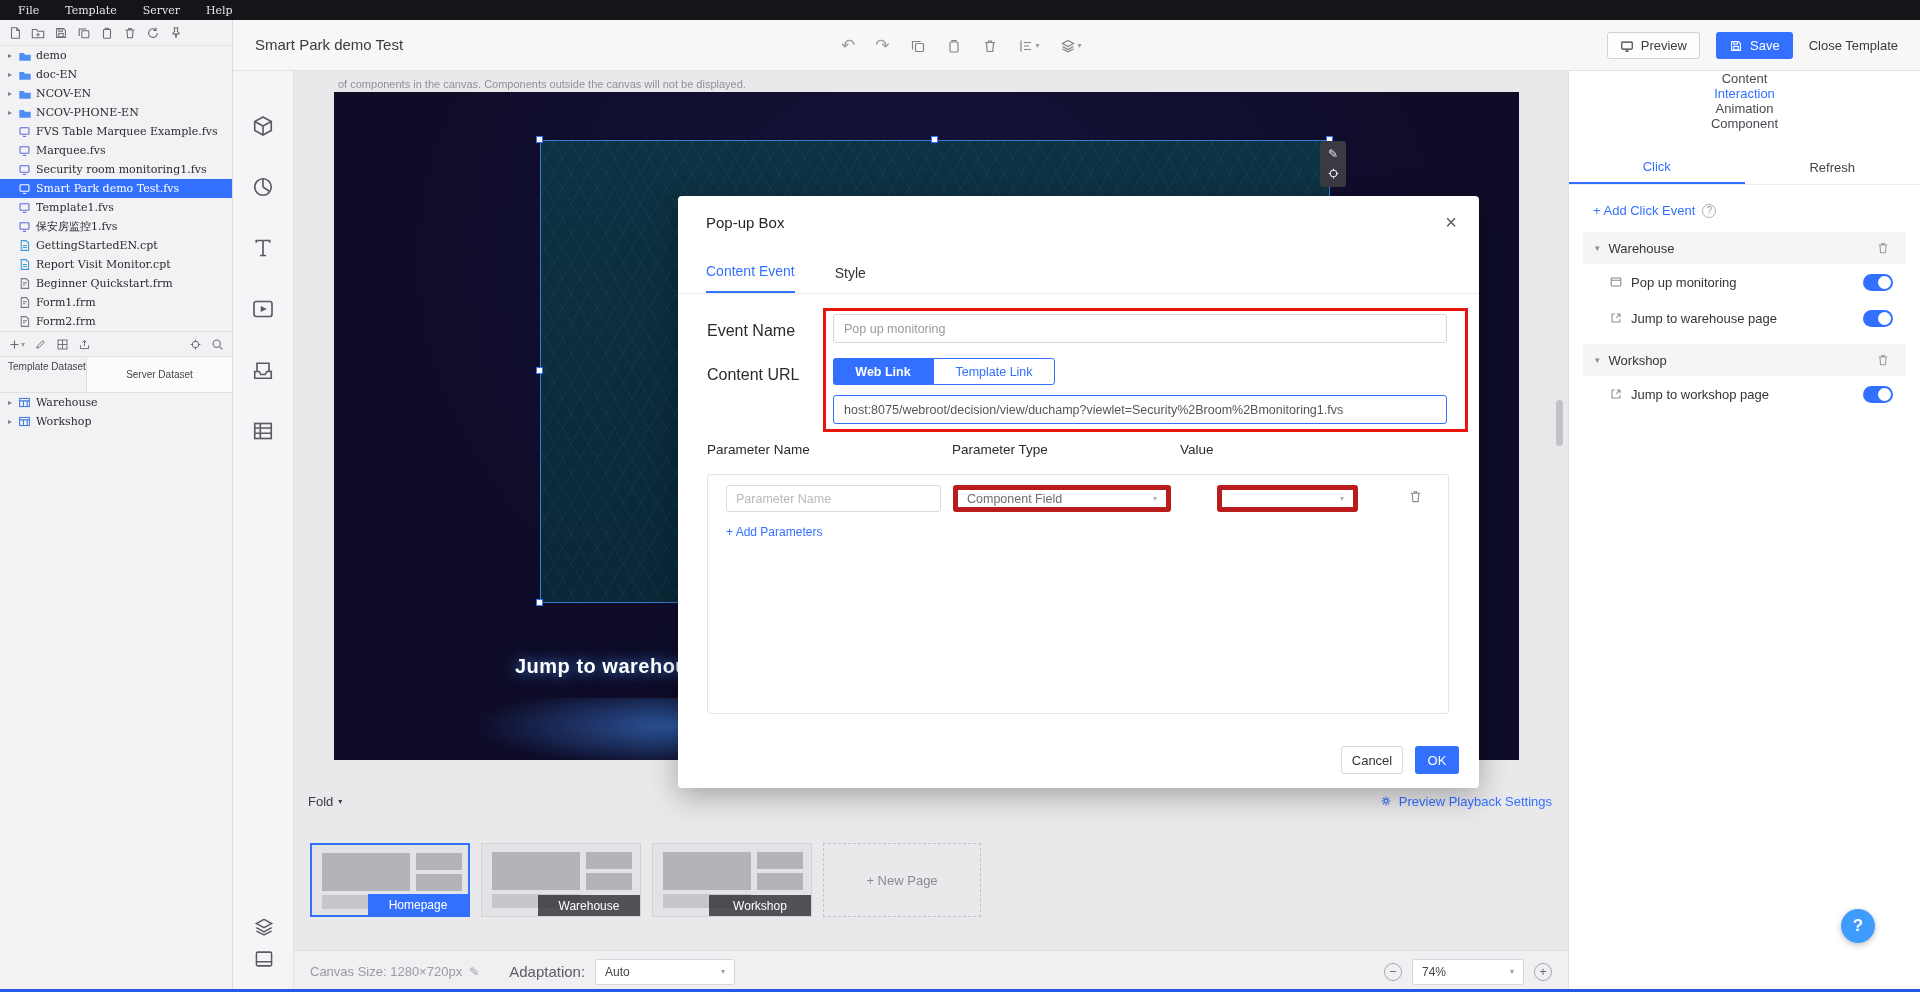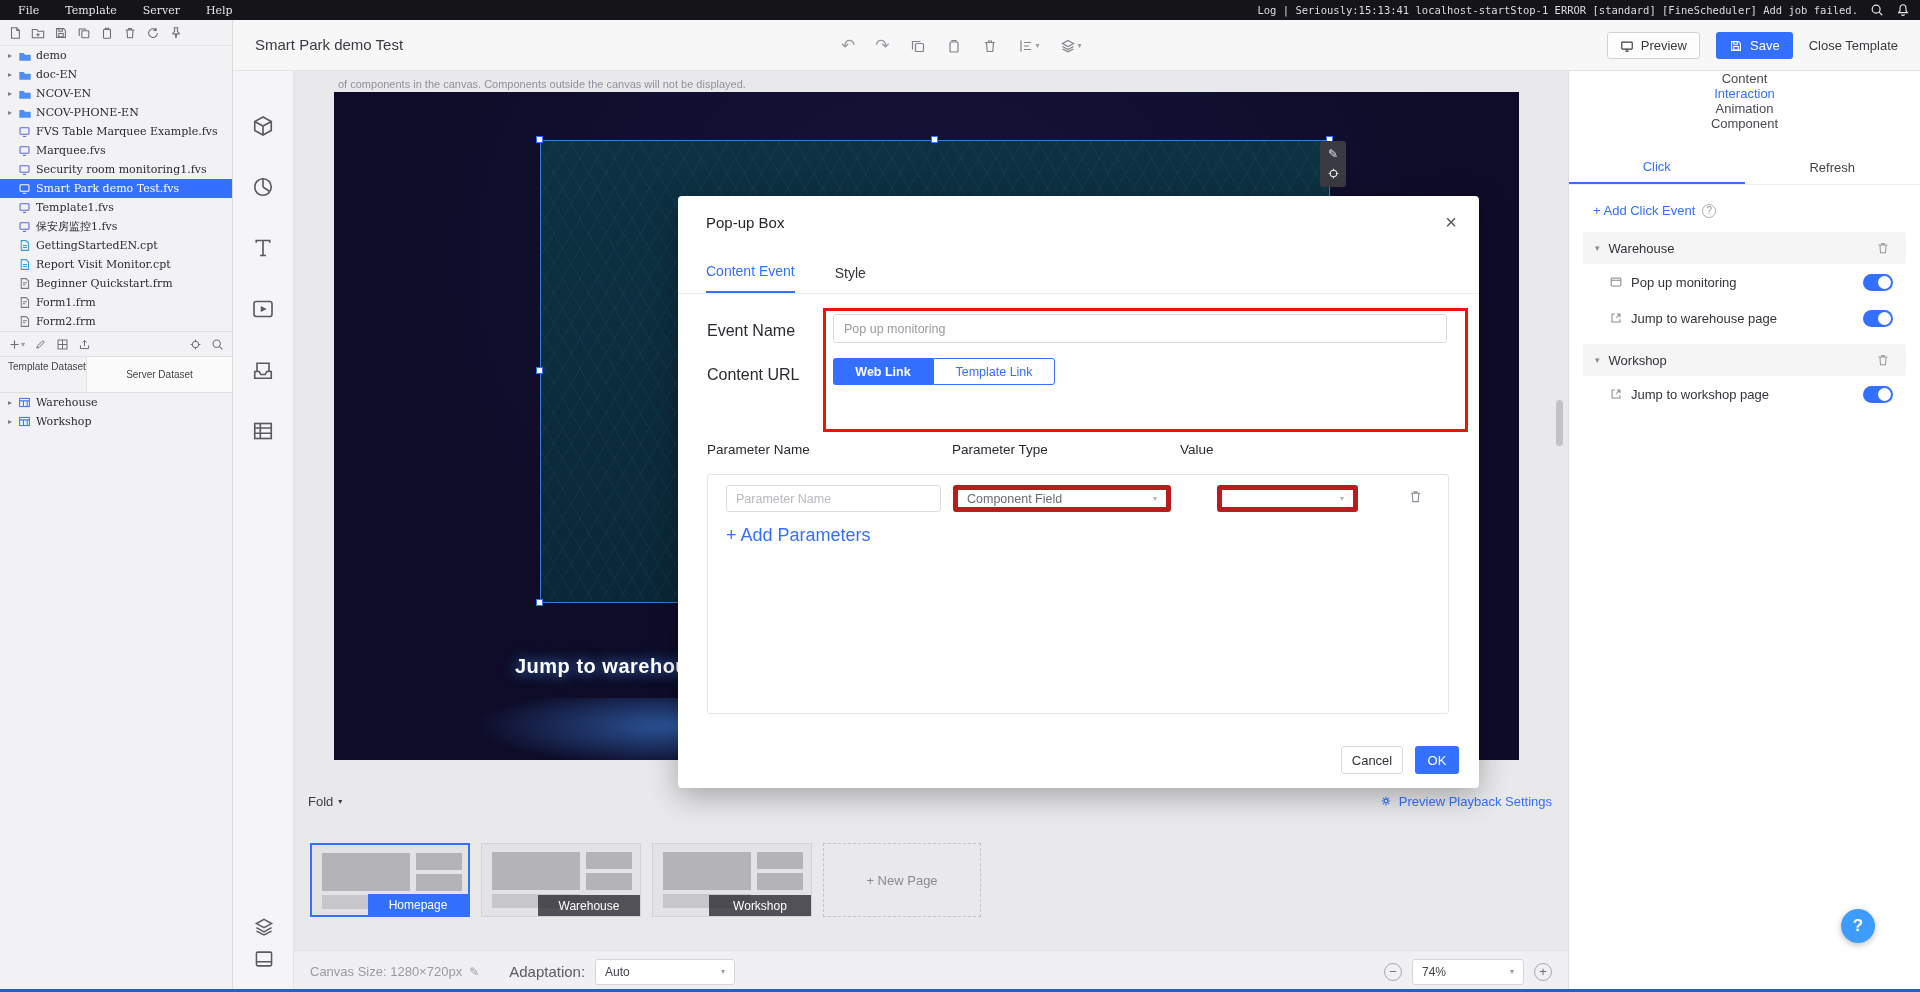--- a/index.html
+++ b/index.html
@@ -171,54 +171,39 @@
     border-radius:3px; }
   .pb-input { position:absolute; left:18px; top:10px; width:215px; height:27px; border:1px solid #dcdcdf;
     border-radius:3px; padding:0 9px; font-size:12.5px; color:#44444a; outline:none;
     font-family:"Liberation Sans", sans-serif; }
   .pb-input::placeholder { color:#b8b8be; }
   .pb-select { position:absolute; top:10px; height:27px; border:5px solid #b91c1c; border-radius:3px;
     display:flex; align-items:center; padding:0 9px; font-size:12.5px; color:#6b6b72; cursor:pointer;
     background:#fff; }
   .pb-select .chev-s { margin-left:auto; color:#b0b0b6; }
   .pb-trash { position:absolute; left:700px; top:14px; color:#8a8a92; cursor:pointer; }
-  .add-params { position:absolute; left:18px; top:50px; color:#3370ff; font-size:18px; cursor:pointer; }
+  .add-params { position:absolute; left:18px; top:50px; color:#3370ff; font-size:12px; cursor:pointer; }
   .m-cancel { position:absolute; left:663px; top:550px; width:62px; height:28px; background:#fff;
     border:1px solid #d9d9dc; border-radius:3px; font-size:13px; color:#33333a; cursor:pointer; }
   .m-ok { position:absolute; left:737px; top:550px; width:44px; height:28px; background:#3370ff; border:none;
     border-radius:3px; font-size:13px; color:#fff; cursor:pointer; }
 
   .help-bubble { position:absolute; left:1841px; top:909px; width:34px; height:34px; border-radius:50%;
     background:#3e9cff; color:#fff; font-size:17px; font-weight:bold; display:flex; align-items:center;
     justify-content:center; box-shadow:0 2px 6px rgba(0,0,0,.25); z-index:60; cursor:pointer; }
   .bottom-strip { position:absolute; left:0; right:0; bottom:0; height:3px; background:#2458e6; z-index:70; }
 </style>
 </head>
 <body>
 
 <div class="menubar">
   <span class="menu">File</span>
   <span class="menu">Template</span>
   <span class="menu">Server</span>
   <span class="menu">Help</span>
-  <div class="mb-right">
-    <span class="log-text">Log | Seriously:15:13:41 localhost-startStop-1 ERROR [standard] [FineScheduler] Add job failed.</span>
-    <span class="mb-ic">
-      <svg width="14" height="14" viewBox="0 0 16 16" fill="none" stroke="currentColor" stroke-width="1.4">
-          <circle cx="7" cy="7" r="4.5"></circle>
-          <path d="M10.5 10.5 L14 14"></path>
-        </svg>
-      </span>
-    <span class="mb-ic">
-      <svg width="14" height="14" viewBox="0 0 16 16" fill="none" stroke="currentColor" stroke-width="1.3">
-          <path d="M8 2 C5.6 2 4.6 4 4.6 6.5 L4.6 9 3 11 H13 L11.4 9 L11.4 6.5 C11.4 4 10.4 2 8 2 Z"></path>
-          <path d="M6.5 12.8 a1.5 1.5 0 0 0 3 0"></path>
-        </svg>
-      </span>
-  </div>
 </div>
 
 <div class="left-panel">
   <div class="tree-toolbar">
     <span>
         <svg width="14" height="14" viewBox="0 0 16 16" fill="none" stroke="currentColor" stroke-width="1.2">
           <path d="M4 2 h6 l3 3 v9 H4 Z"></path>
           <path d="M10 2 v3 h3"></path>
         </svg>
       </span>
@@ -755,20 +740,21 @@
   </div>
 
   <span class="m-label" style="left:29px; top:126px;">Event Name</span>
   <input class="m-input" style="left: 155px; top: 118px; width: 614px;" value="Pop up monitoring">
 
   <span class="m-label" style="left:29px; top:170px;">Content URL</span>
   <div class="seg">
     <span class="seg-web">Web Link</span>
     <span class="seg-tpl">Template Link</span>
   </div>
+  <input class="m-input url" style="left: 155px; top: 199px; width: 614px;" value="host:8075/webroot/decision/view/duchamp?viewlet=Security%2Broom%2Bmonitoring1.fvs">
 
   <div class="red-box"></div>
 
   <span class="p-header" style="left:29px;">Parameter Name</span>
   <span class="p-header" style="left:274px;">Parameter Type</span>
   <span class="p-header" style="left:502px;">Value</span>
 
   <div class="param-box">
     <input class="pb-input" placeholder="Parameter Name" style="">
     <div class="pb-select" style="left:245px; width:218px;">

